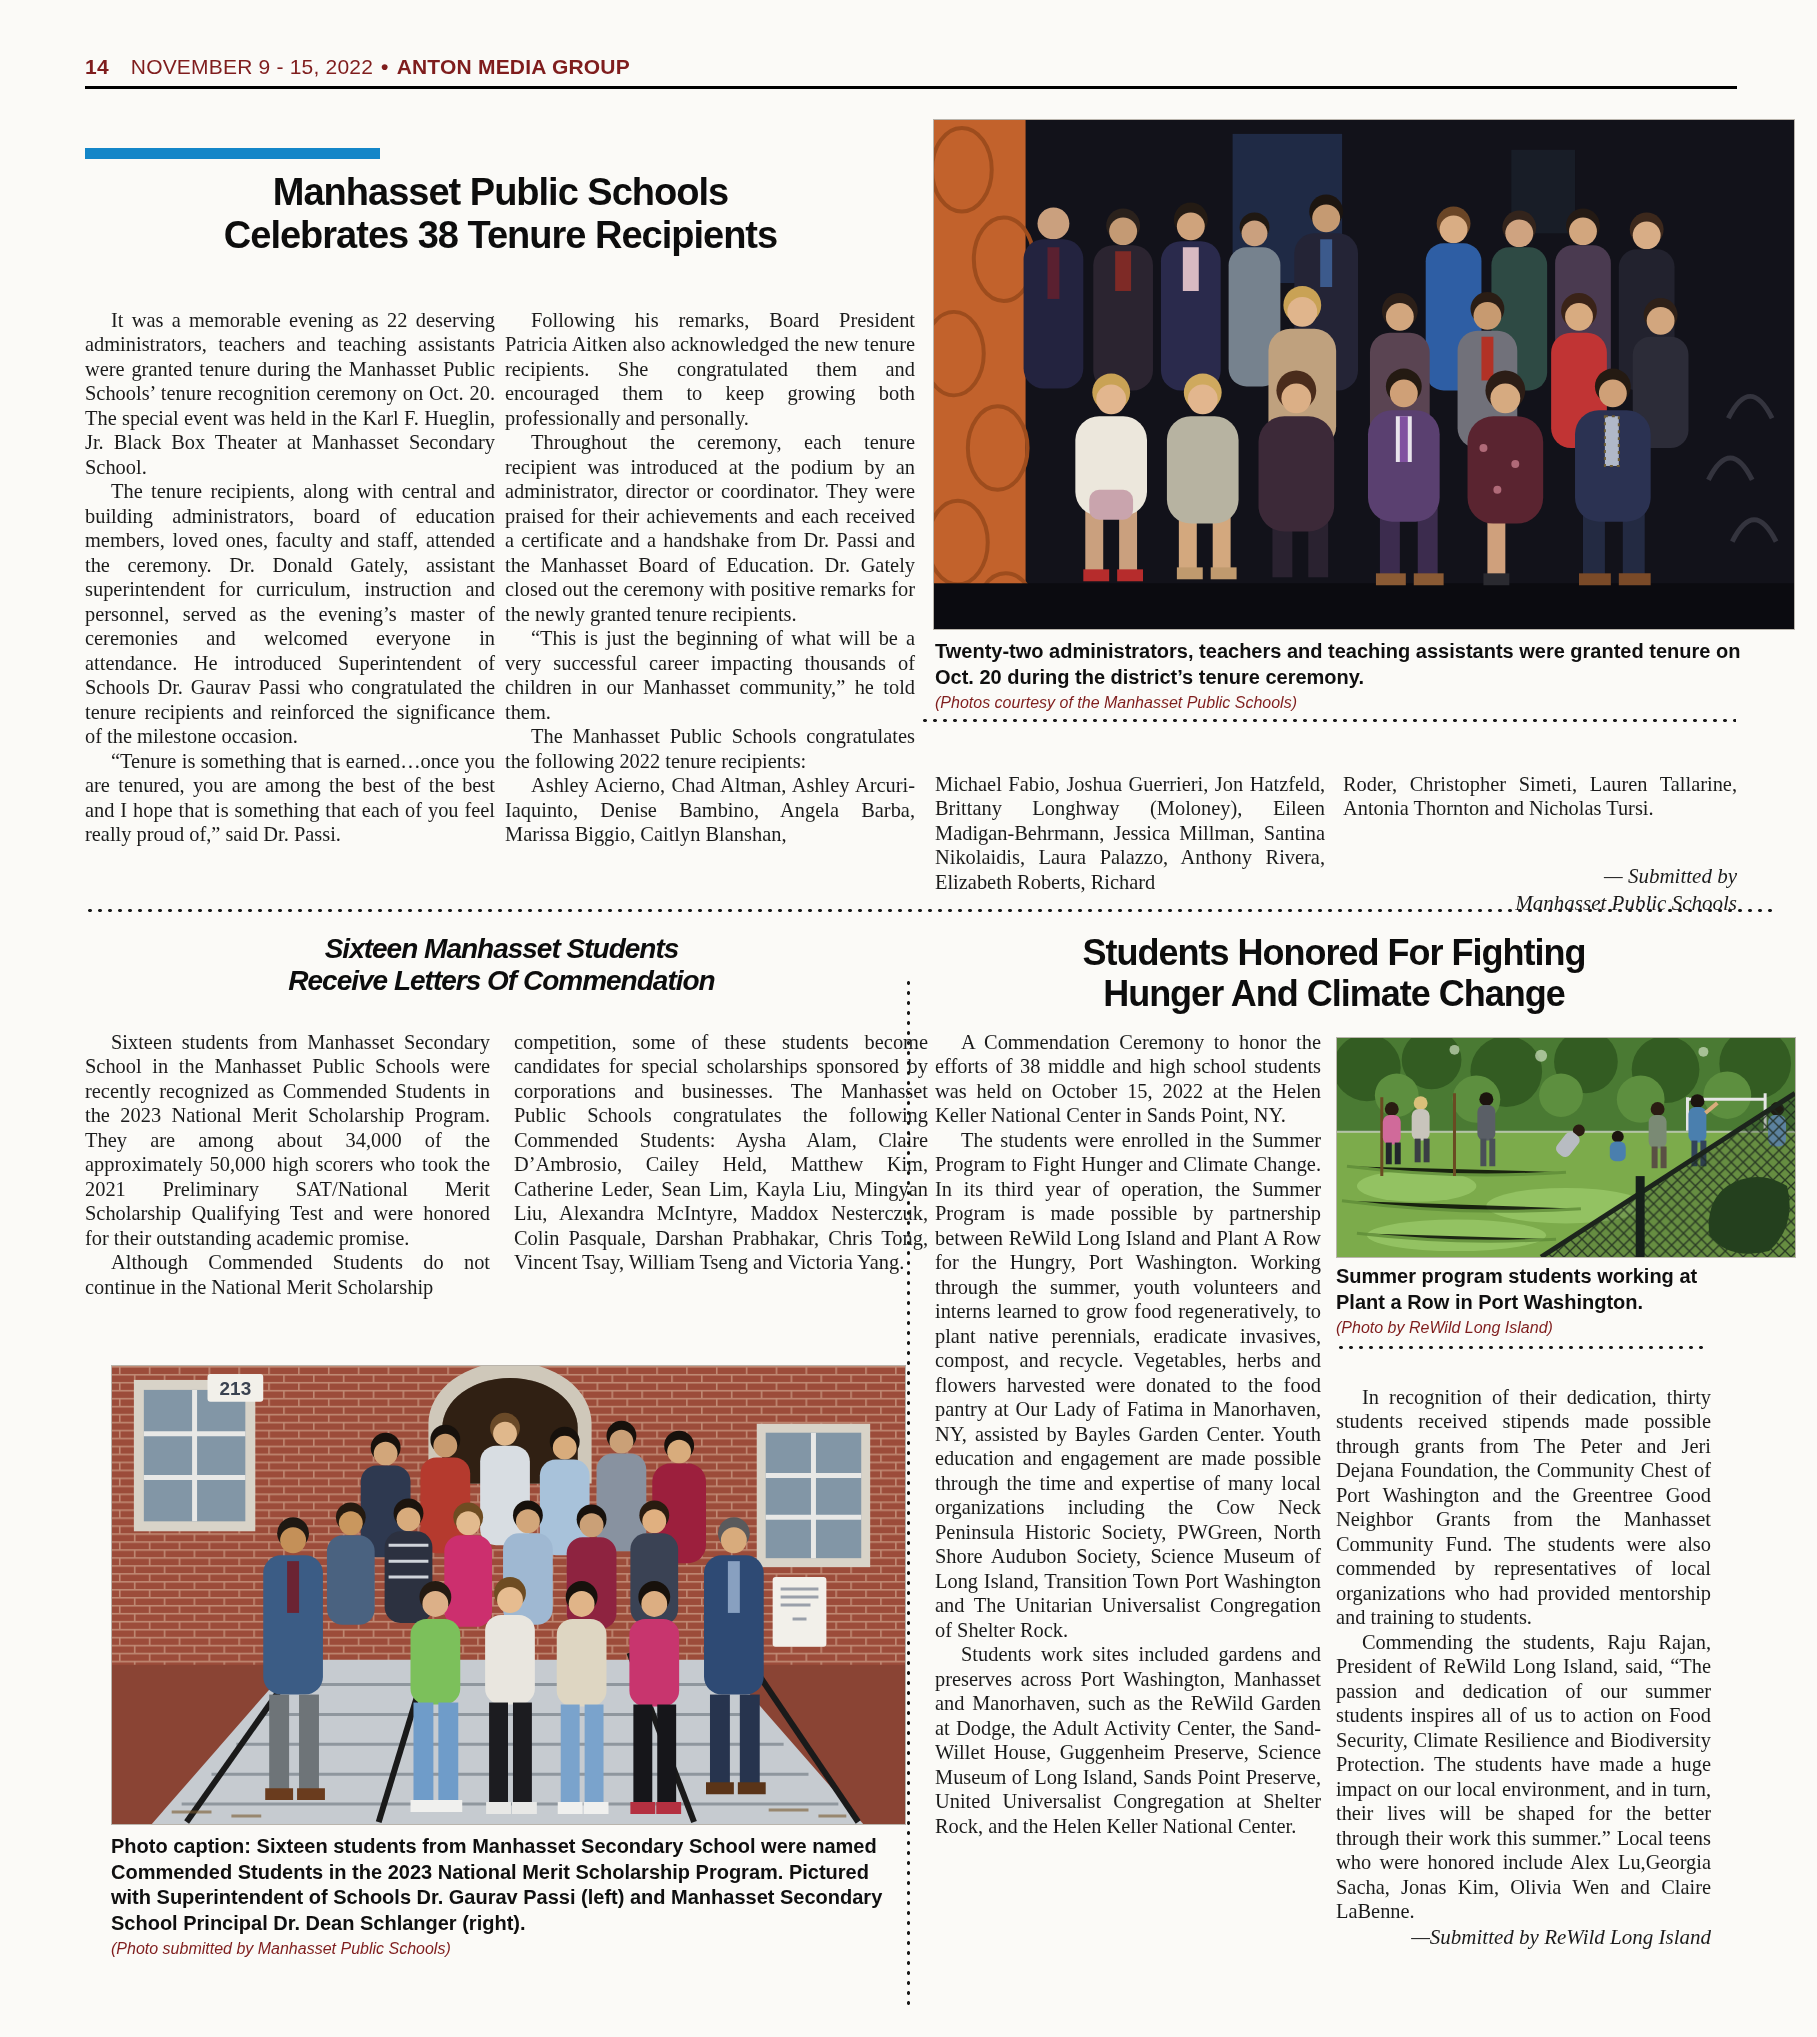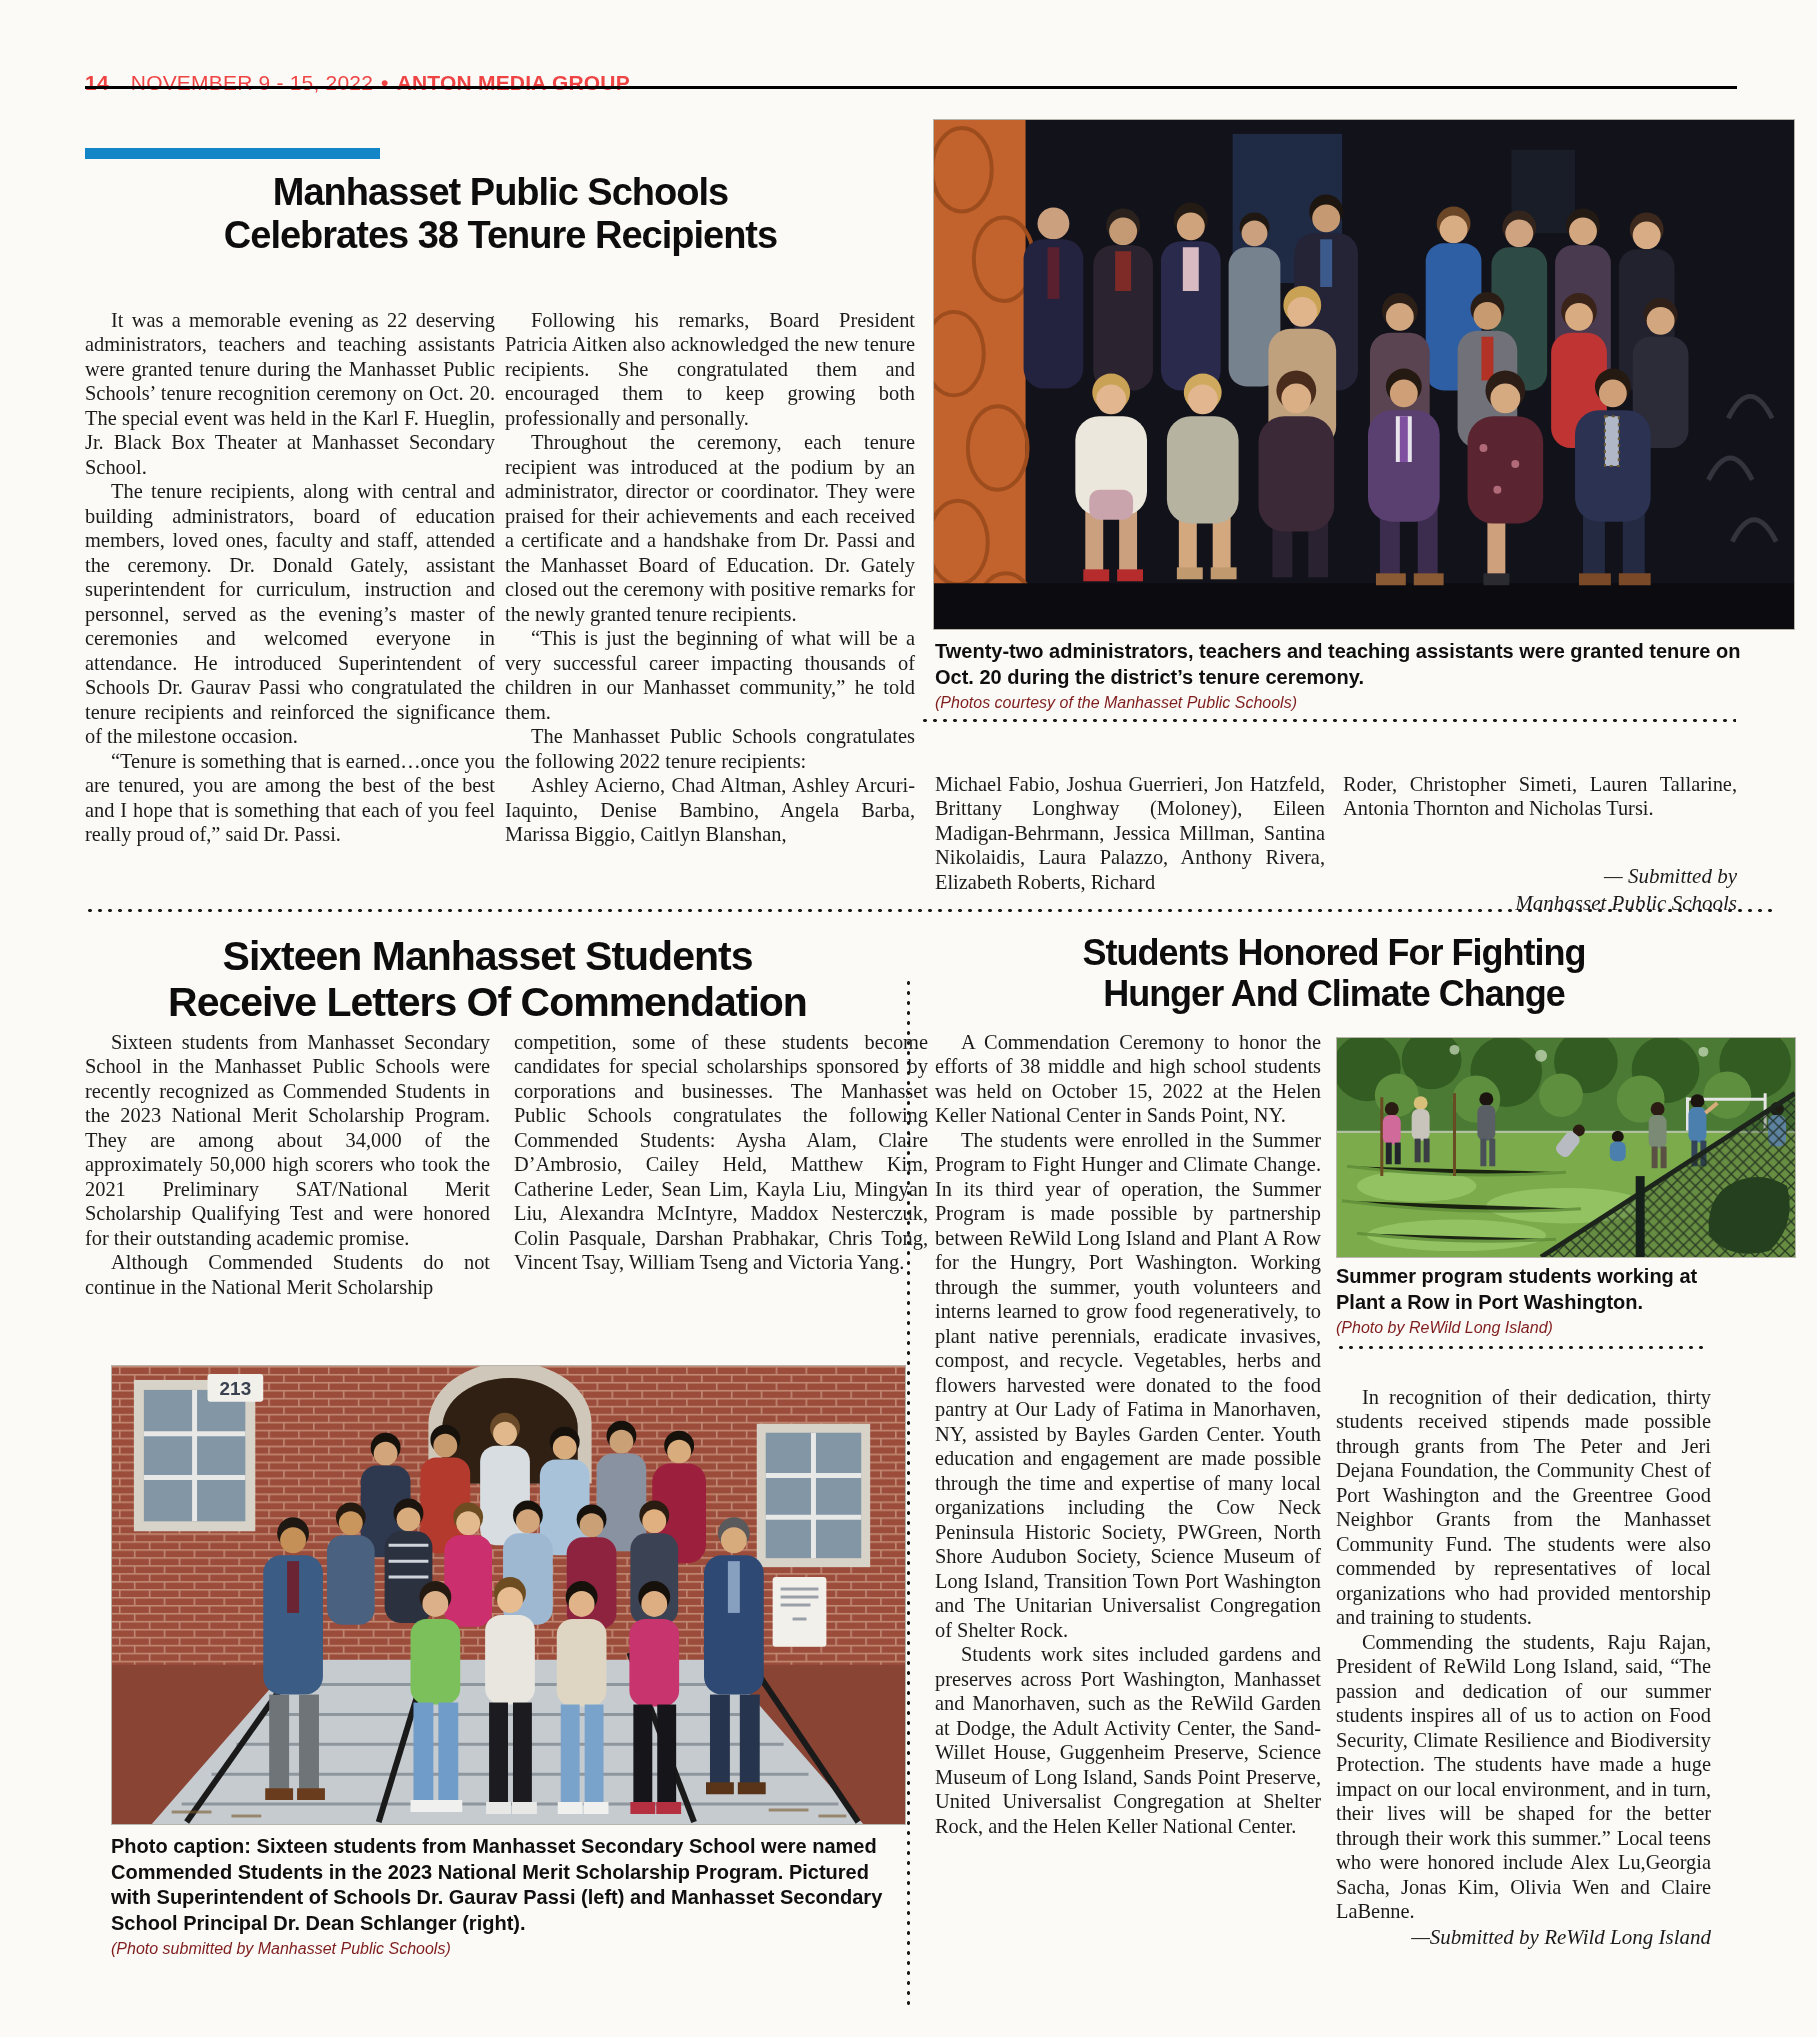--- a/index.html
+++ b/index.html
@@ -4,36 +4,36 @@
 <style>
   html,body { margin:0; padding:0; background:#9a9a9a; }
   #page {
     position:relative; width:1818px; height:2038px;
     background:#fbfaf7; overflow:hidden;
     font-family:"Liberation Serif", serif; color:#1c1c1c;
   }
   .abs { position:absolute; }
 
   
-  .masthead { left:85px; top:71px; font-family:"Liberation Sans",sans-serif; font-size:21px; color:#ef4444; letter-spacing:0.2px;text-align:right; }
+  .masthead { left:85px; top:55px; font-family:"Liberation Sans",sans-serif; font-size:21px; color:#7f1d1d; letter-spacing:0.2px;text-align:right; }
   .masthead .pn { font-weight:bold; margin-right:22px; }
   .masthead .dt { font-weight:normal; }
   .masthead .sep { font-weight:bold; margin:0 8px; }
   .masthead .pub { font-weight:bold; }
   .mast-rule { left:85px; top:86px; width:1652px; height:3px; background:#000; }
 
   .section-banner { left:85px; top:94px; font-family:"Liberation Sans",sans-serif; font-size:47px; letter-spacing:-1.5px; color:#1486c8; line-height:1; }
   .section-banner .w1 { font-weight:bold; }
   .section-banner .w2 { font-weight:normal; margin-left:10px; }
   .section-bar { left:85px; top:148px; width:295px; height:11px; background:#1486c8; }
 
   
   .headline { font-family:"Liberation Sans",sans-serif; font-weight:bold; color:#0d0d0d; text-align:center; letter-spacing:-1px; line-height:1.13; }
   .h1a { left:85px;  top:171px; width:831px; font-size:38px; }
-  .h2a { left:72px;  top:933px; width:831px; font-size:41px; }
+  .h2a { left:86px;  top:933px; width:831px; font-size:28px;font-style:italic; }
   .h3a { left:930px; top:933px; width:808px; font-size:36px; }
 
   
   .bodycol { font-size:20.4px; line-height:1.2; text-align:justify; color:#1b1b1b; }
   .bodycol p { margin:0; text-indent:26px; }
   .bodycol p.noind { text-indent:0; }
 
   .a1c1 { left:85px;  top:308px; width:410px; }
   .a1c2 { left:505px; top:308px; width:410px; }
   .a1n1 { left:935px;  top:772px; width:390px; }

